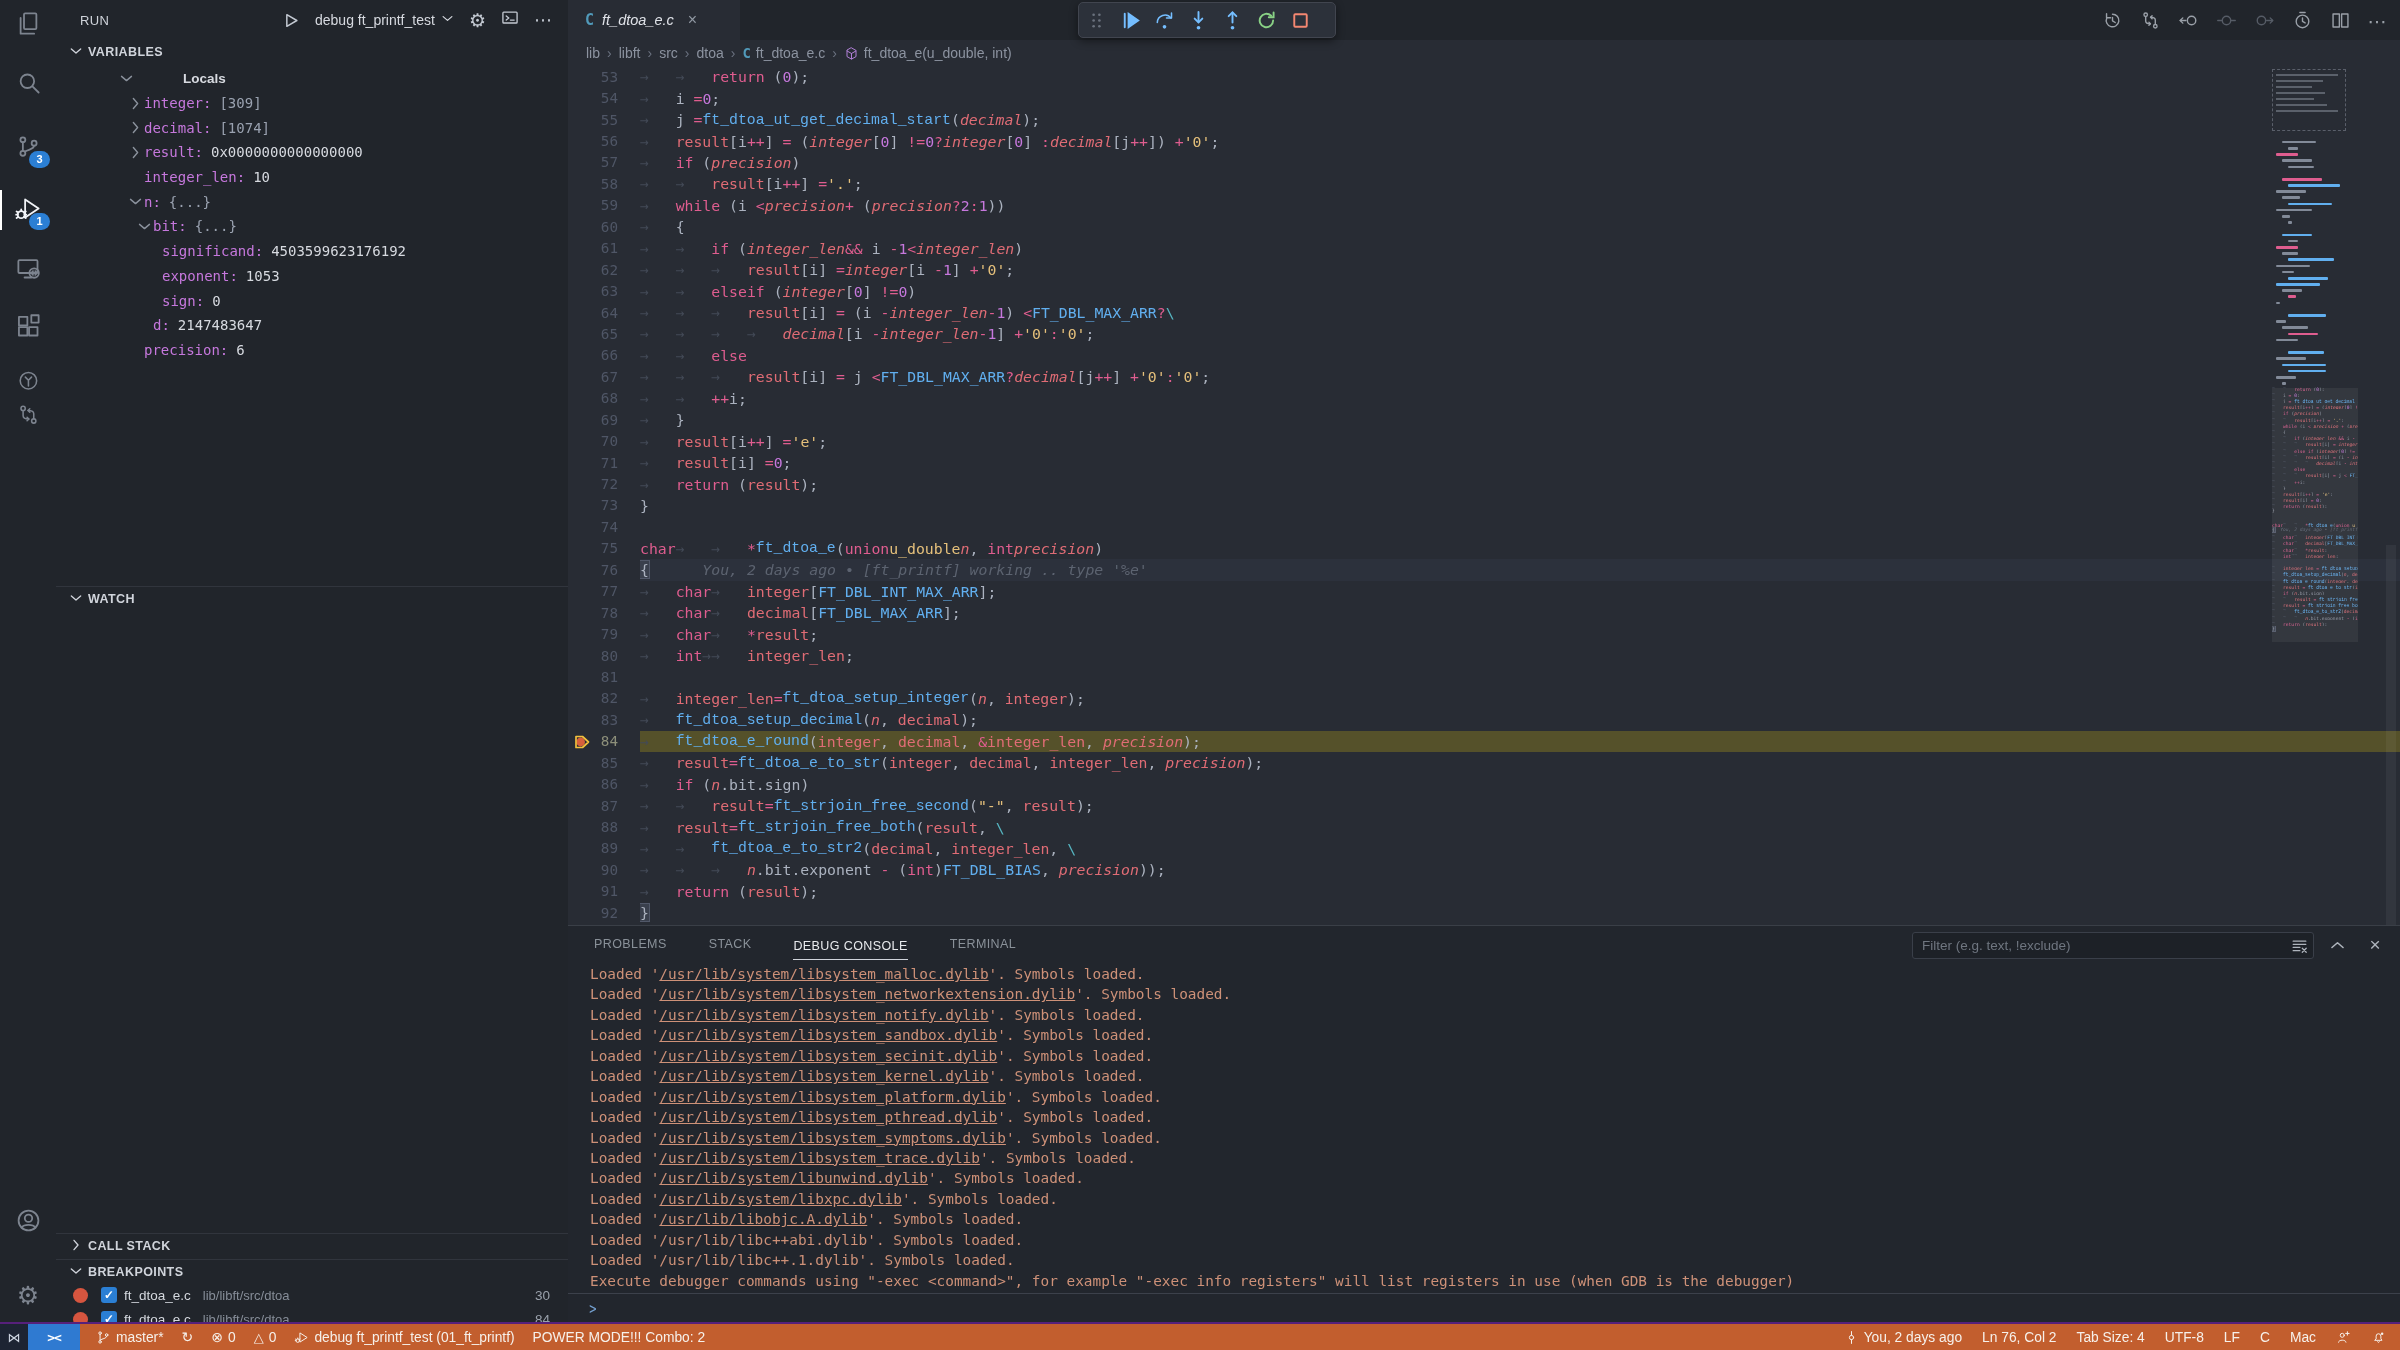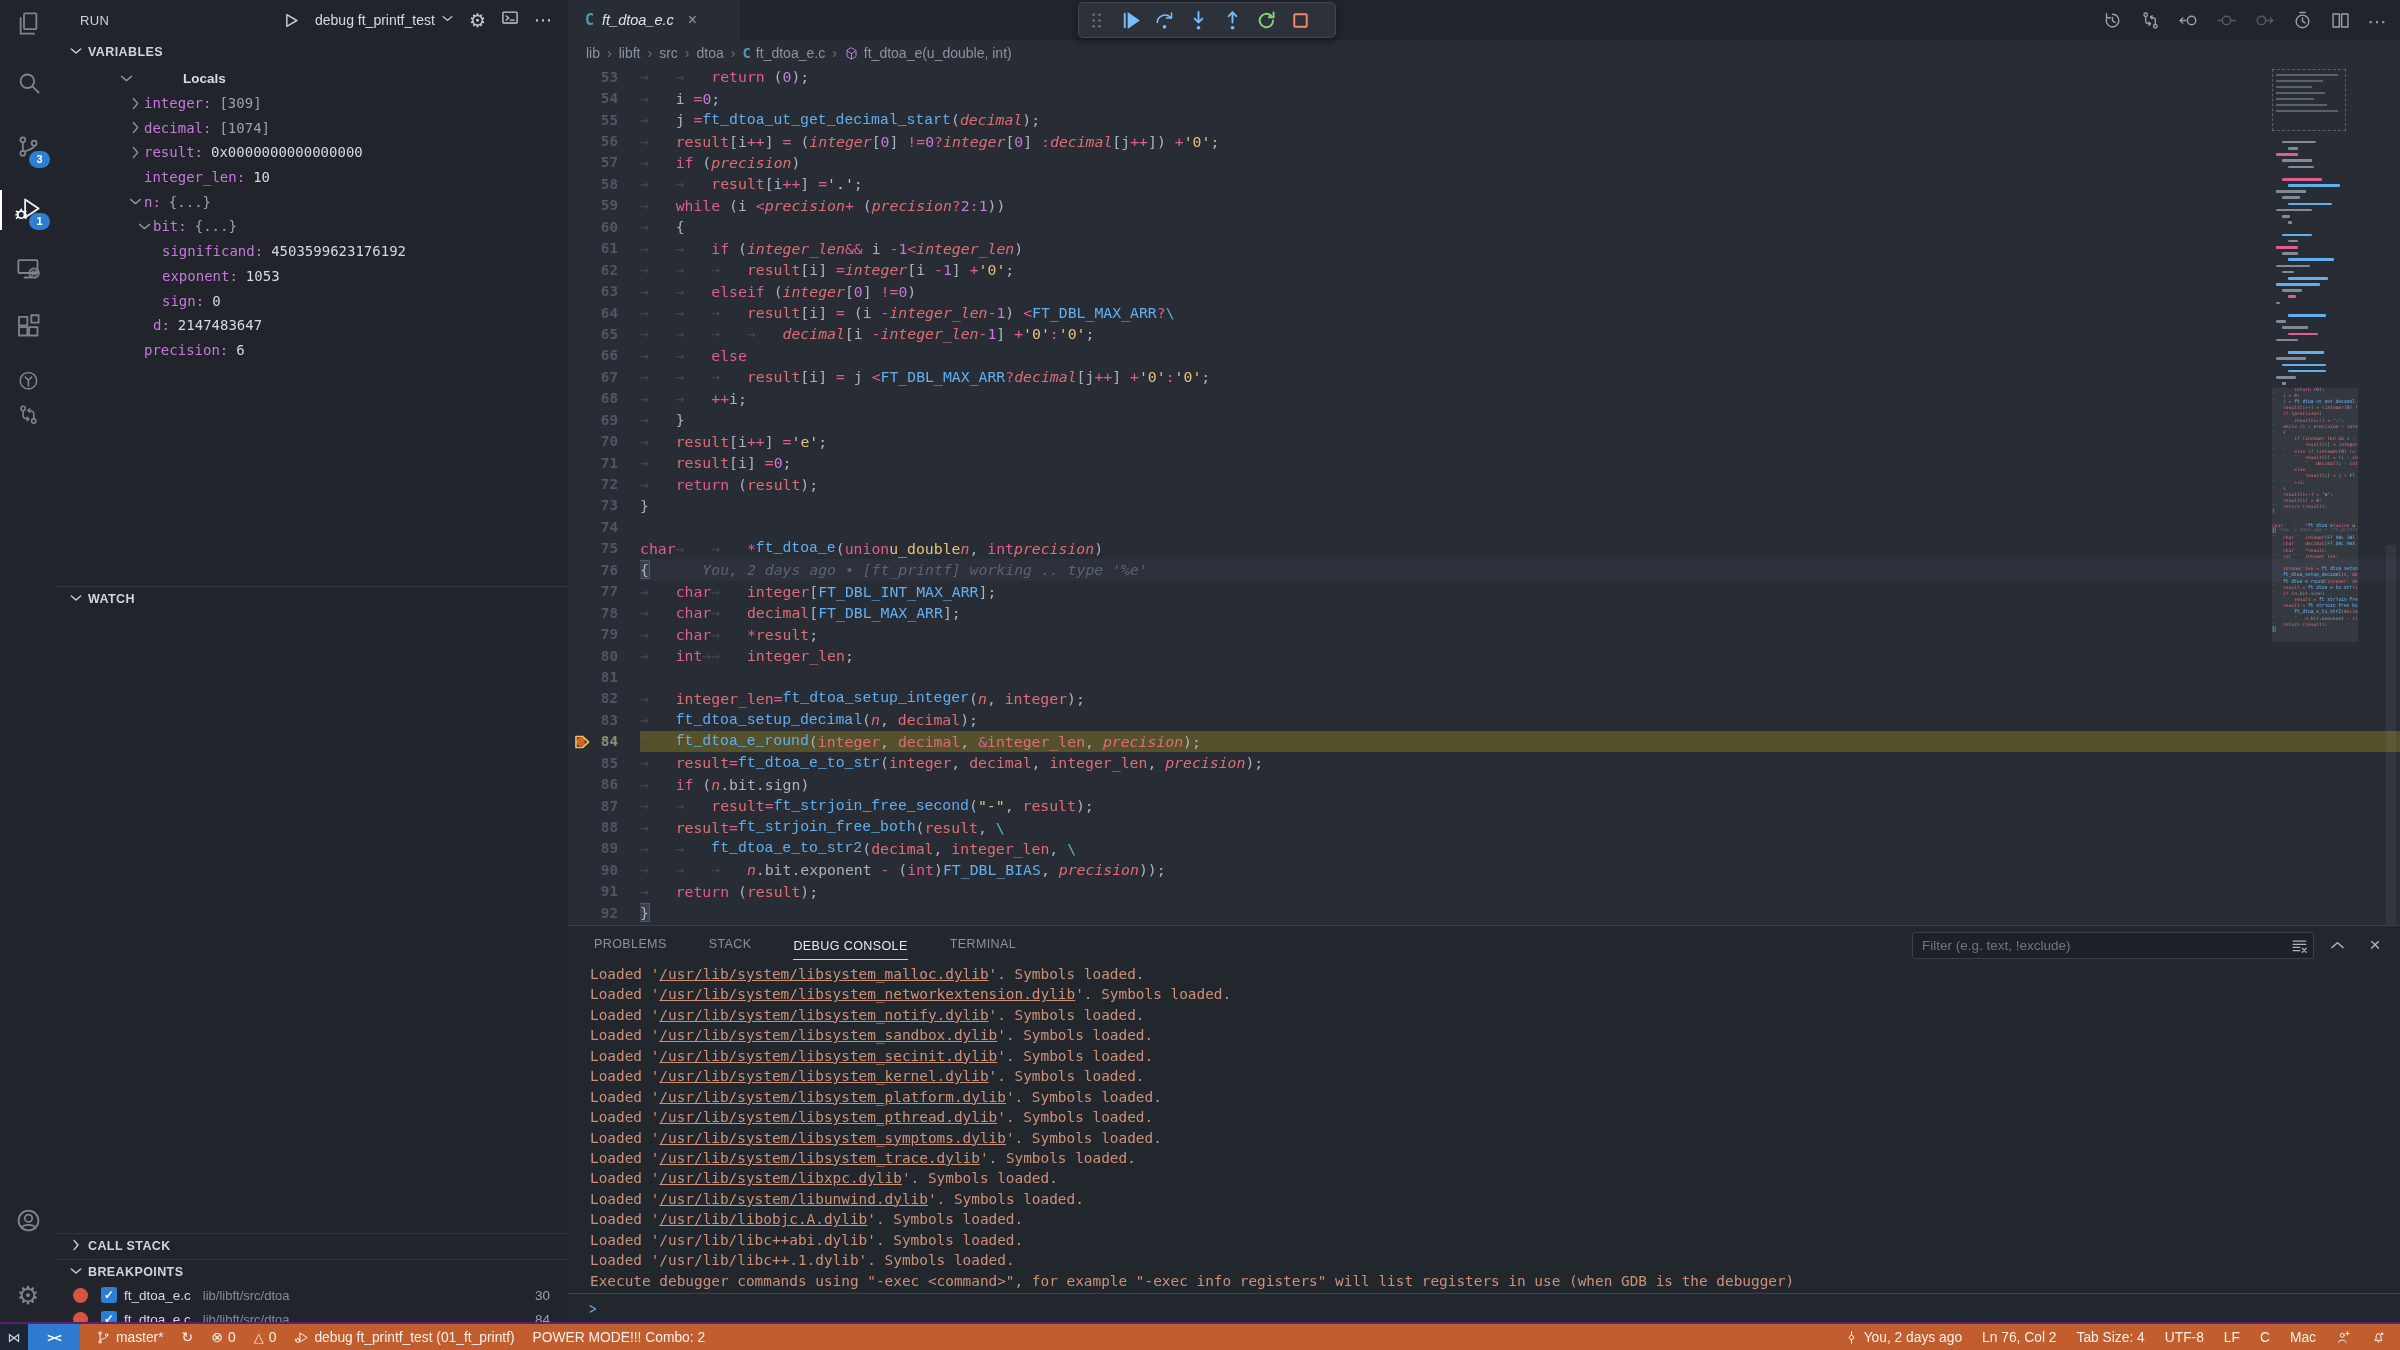--- a/index.html
+++ b/index.html
@@ -56,21 +56,21 @@
   .breadcrumbs{position:absolute;left:568px;top:40px;width:1832px;height:26px;background:#282c34;display:flex;align-items:center;
                font-size:14px;color:#8c93a0;}
   .bc-item{display:flex;align-items:center;cursor:pointer;}
   .bc-sep{margin:0 7px;color:#6b7280;}
   .bc-cicon{color:#519aba;font-weight:700;font-family:"DejaVu Sans Mono",monospace;margin-right:5px;}
   .bc-sym{color:#b180d7;margin-right:5px;display:inline-flex;}
   .bc-sym svg{width:15px;height:15px;}
   
   .codearea{position:absolute;left:568px;top:66px;width:1832px;height:859px;background:#282c34;overflow:hidden;}
   .crow{display:flex;height:21.45px;align-items:center;}
-  .gut{width:72px;flex:none;display:flex;align-items:center;height:100%;position:relative;cursor:pointer;font-weight:bold;}
+  .gut{width:72px;flex:none;display:flex;align-items:center;height:100%;position:relative;cursor:pointer;}
   .ln{position:absolute;right:22px;font-family:"DejaVu Sans Mono",monospace;font-size:14.3px;color:#4f5666;}
   .gicon{position:absolute;left:4px;top:1px;}
   .ctext{flex:1;font-family:"DejaVu Sans Mono",monospace;font-size:14.8px;white-space:pre;color:#abb2bf;height:100%;
          display:flex;align-items:center;overflow:hidden;}
   .crow.cur .ctext{background:#55512a;}
   .crow.cursorline .ctext{background:#2c313c;}
   .s-kw{color:#df5d8f;} .s-op{color:#df5d8f;} .s-fn{color:#61afef;font-family:Liberation Mono, monospace;} .s-const{color:#61afef;}
   .s-num{color:#c678dd;} .s-str{color:#e5c07b;} .s-type{color:#e5c07b;}
   .s-var{color:#e06c75;} .s-param{color:#e06c75;font-style:italic;} .s-esc{color:#56b6c2;}
   .tabch{display:inline-block;color:#434a57;overflow:hidden;}
@@ -851,22 +851,22 @@
         <div class="conline">Loaded '<a>/usr/lib/system/libsystem_malloc.dylib</a>'. Symbols loaded.</div>
         <div class="conline">Loaded '<a>/usr/lib/system/libsystem_networkextension.dylib</a>'. Symbols loaded.</div>
         <div class="conline">Loaded '<a>/usr/lib/system/libsystem_notify.dylib</a>'. Symbols loaded.</div>
         <div class="conline">Loaded '<a>/usr/lib/system/libsystem_sandbox.dylib</a>'. Symbols loaded.</div>
         <div class="conline">Loaded '<a>/usr/lib/system/libsystem_secinit.dylib</a>'. Symbols loaded.</div>
         <div class="conline">Loaded '<a>/usr/lib/system/libsystem_kernel.dylib</a>'. Symbols loaded.</div>
         <div class="conline">Loaded '<a>/usr/lib/system/libsystem_platform.dylib</a>'. Symbols loaded.</div>
         <div class="conline">Loaded '<a>/usr/lib/system/libsystem_pthread.dylib</a>'. Symbols loaded.</div>
         <div class="conline">Loaded '<a>/usr/lib/system/libsystem_symptoms.dylib</a>'. Symbols loaded.</div>
         <div class="conline">Loaded '<a>/usr/lib/system/libsystem_trace.dylib</a>'. Symbols loaded.</div>
+        <div class="conline">Loaded '<a>/usr/lib/system/libunwind.dylib</a>'. Symbols loaded.</div>
         <div class="conline">Loaded '<a>/usr/lib/system/libxpc.dylib</a>'. Symbols loaded.</div>
-        <div class="conline">Loaded '<a>/usr/lib/system/libunwind.dylib</a>'. Symbols loaded.</div>
         <div class="conline">Loaded '<a>/usr/lib/libobjc.A.dylib</a>'. Symbols loaded.</div>
         <div class="conline">Loaded '<a style="text-decoration:none">/usr/lib/libc++abi.dylib</a>'. Symbols loaded.</div>
         <div class="conline">Loaded '<a style="text-decoration:none">/usr/lib/libc++.1.dylib</a>'. Symbols loaded.</div>
         <div class="conline">Execute debugger commands using "-exec &lt;command&gt;", for example "-exec info registers" will list registers in use (when GDB is the debugger)</div>
       </div>
     <div class="prompt">
       <span class="prompt-chev">&gt;</span>
     </div>
   </div>
 

